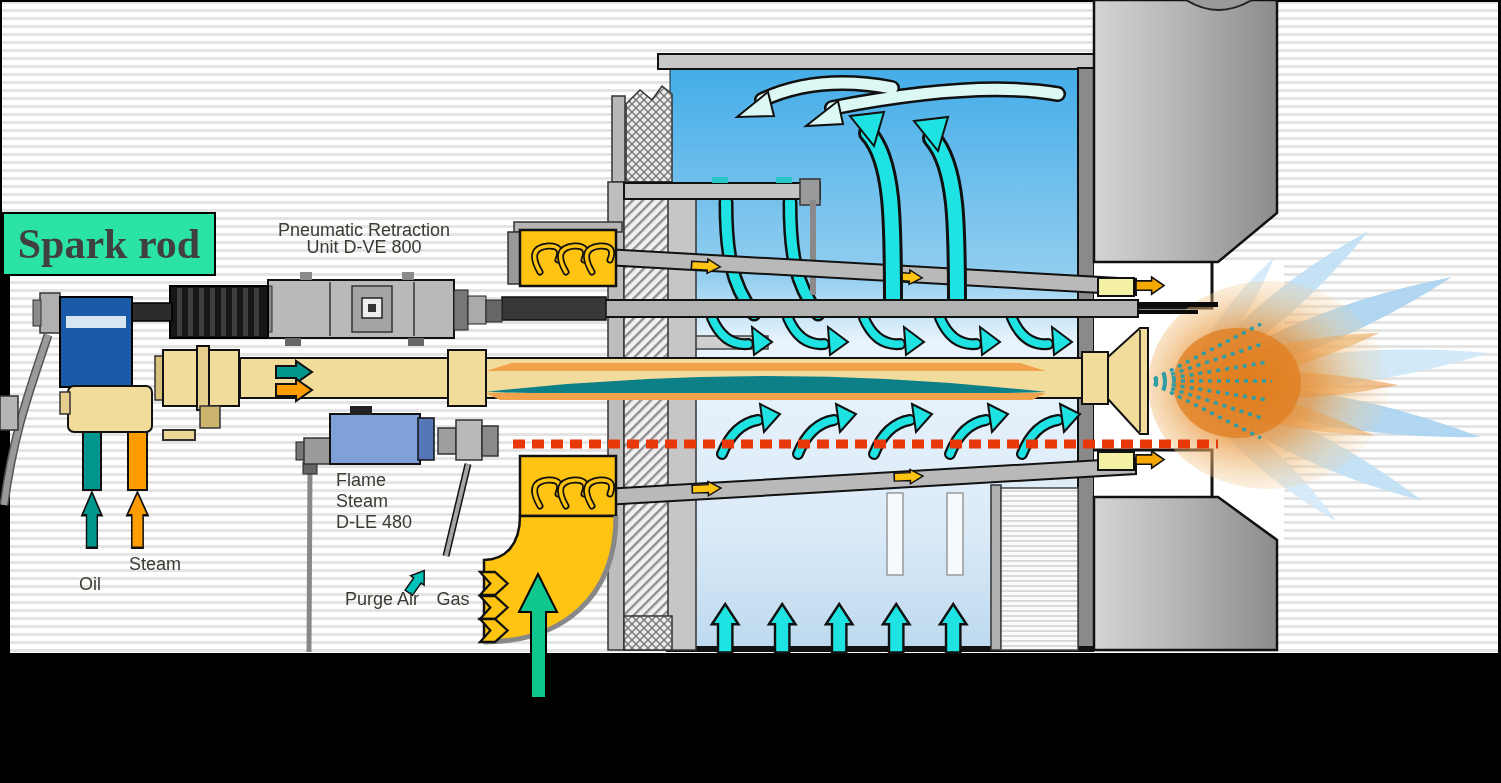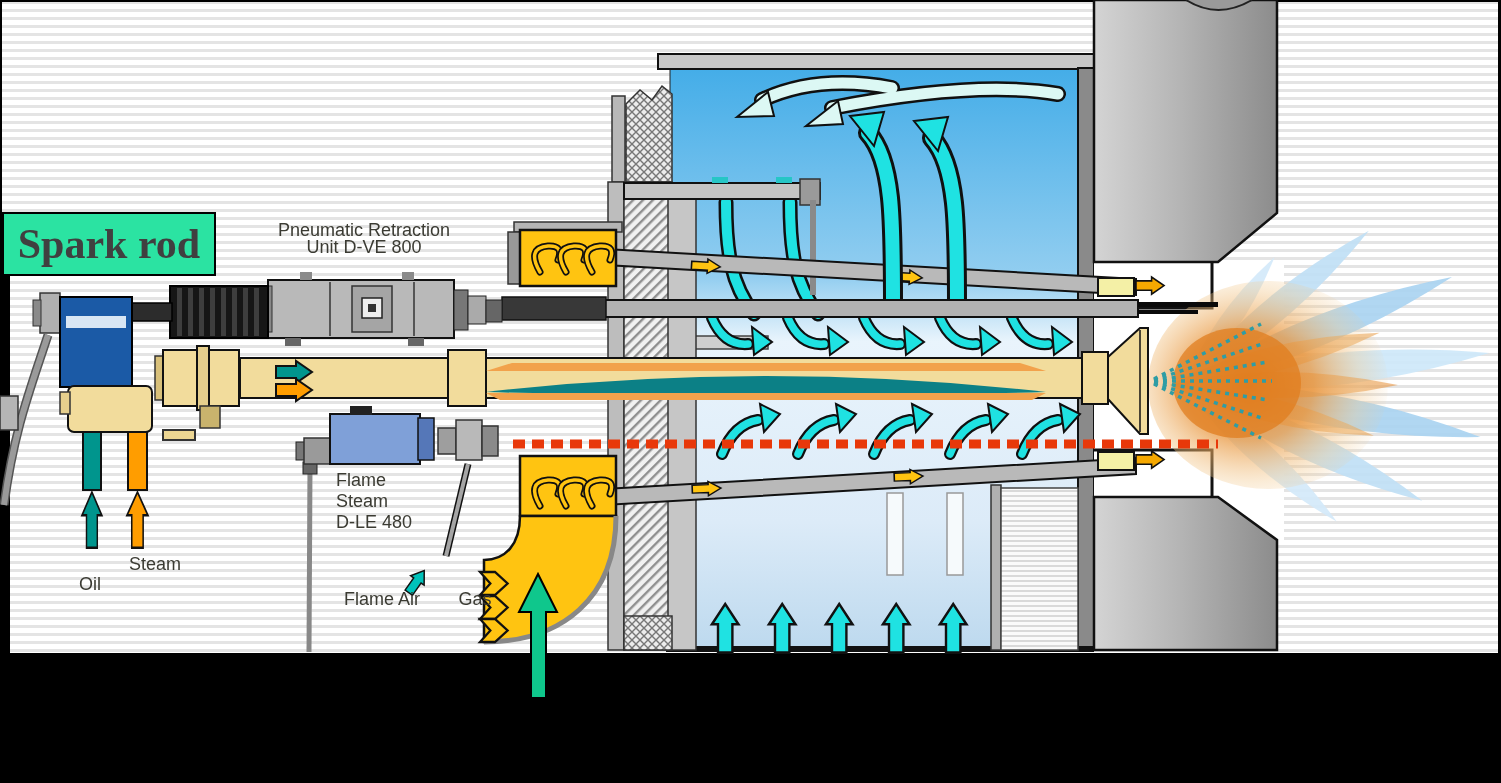--- a/index.html
+++ b/index.html
@@ -374,16 +374,16 @@
 </div>
 
 <div class="lbl lbl3" style="left:336px;top:470px;width:100px;">
   <div>Flame</div>
   <div>Steam</div>
   <div>D-LE 480</div>
 </div>
 
 <div class="lbl" style="left:72px;top:556px;width:36px;margin-top:20px;">Oil</div>
 <div class="lbl" style="left:122px;top:556px;width:66px;">Steam</div>
-<div class="lbl" style="left:340px;top:591px;width:84px;">Flame Air</div>
-<div class="lbl" style="left:452px;top:591px;width:46px;">Gas</div>
+<div class="lbl" style="left:340px;top:591px;width:84px;">Purge Air</div>
+<div class="lbl" style="left:430px;top:591px;width:46px;">Gas</div>
 
 </div>
 
 </body></html>

